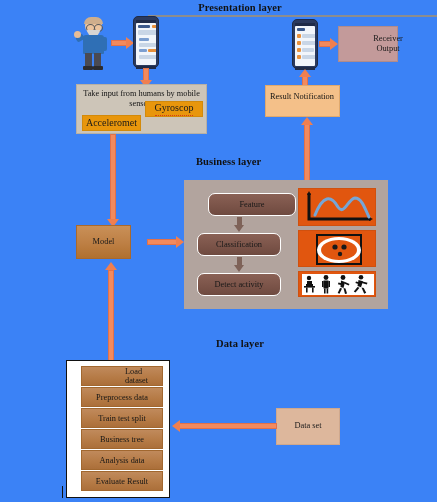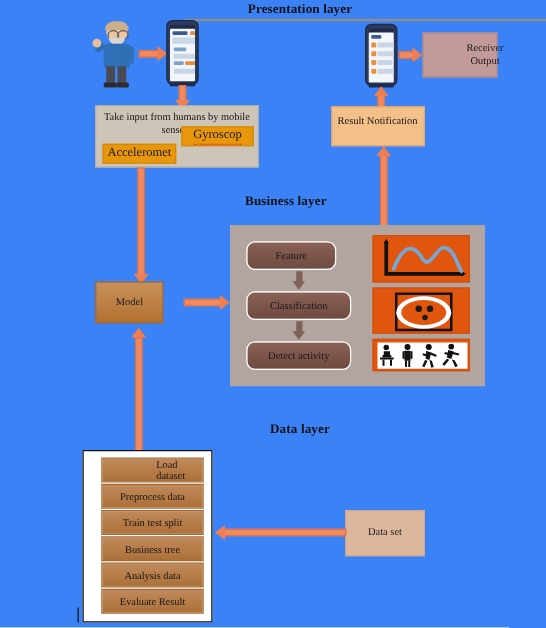--- a/index.html
+++ b/index.html
@@ -280,21 +280,21 @@
   </div>
 
   <div class="abs arrow-shaft" style="left:147px; top:239px; width:30px; height:6px;"></div>
   <div class="abs arrow-head ah-right" style="left:176px; top:236px;"></div>
 
   <div class="abs arrow-shaft" style="left:108px; top:270px; width:6px; height:95px;"></div>
   <div class="abs arrow-head ah-up" style="left:105px; top:262px;"></div>
 
   <div class="abs biz-panel" style="left:184px; top:180px; width:204px; height:129px;">
 
-    <div class="abs biz-step" style="left:13px; top:13px; width:72px; height:23px;">
+    <div class="abs biz-step" style="left:24px; top:13px; width:88px; height:23px;">
       <span>Feature</span>
     </div>
     <div class="abs g-shaft" style="left:53px; top:37px; width:5px; height:9px;"></div>
     <div class="abs gh-down" style="left:50px; top:45px;"></div>
 
     <div class="abs biz-step" style="left:13px; top:53px; width:84px; height:23px;">
       <span>Classification</span>
     </div>
     <div class="abs g-shaft" style="left:53px; top:77px; width:5px; height:9px;"></div>
     <div class="abs gh-down" style="left:50px; top:85px;"></div>

